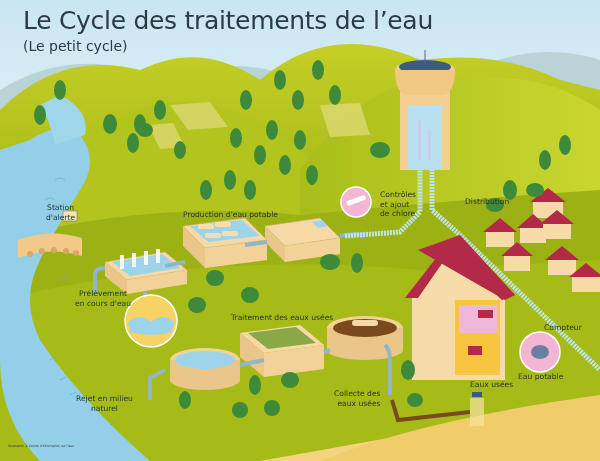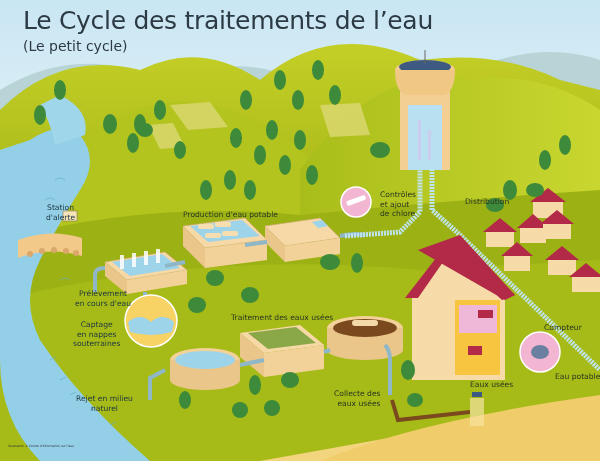--- a/index.html
+++ b/index.html
@@ -263,30 +263,25 @@
     <div>de chlore</div>
   </div>
 
   <div class="lbl" style="left:434px;top:197px;padding-left:31px;">Distribution</div>
 
   <div class="lbl c w" style="left:42px;top:289px;margin-left:33px;">
     <div>Prélèvement</div>
     <div>en cours d'eau</div>
   </div>
 
-  <div class="lbl c w" style="left:73px;top:320px;">
-    <div>Captage</div>
-    <div>en nappes</div>
-    <div>souterraines</div>
-  </div>
 
   <div class="lbl" style="left:231px;top:313px;">Traitement des eaux usées</div>
 
   <div class="lbl" style="left:519px;top:323px;margin-left:25px;">Compteur</div>
-  <div class="lbl" style="left:555px;top:372px;">Eau potable</div>
+  <div class="lbl" style="left:518px;top:372px;">Eau potable</div>
   <div class="lbl" style="left:470px;top:380px;">Eaux usées</div>
 
   <div class="lbl r" style="left:334px;top:389px;">
     <div>Collecte des</div>
     <div>eaux usées</div>
   </div>
 
   <div class="lbl c w" style="left:76px;top:394px;">
     <div>Rejet en milieu</div>
     <div>naturel</div>

